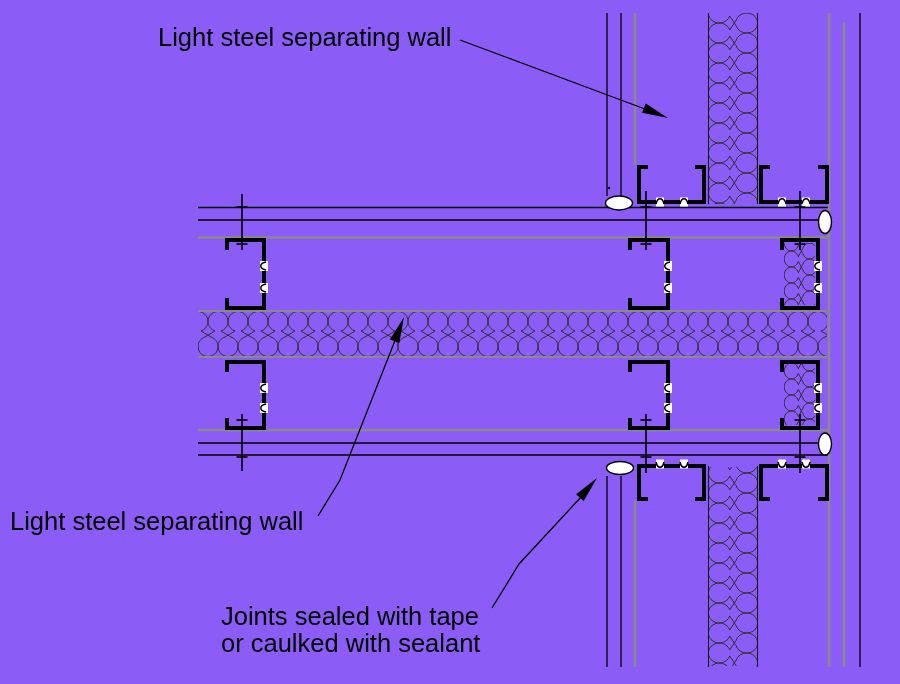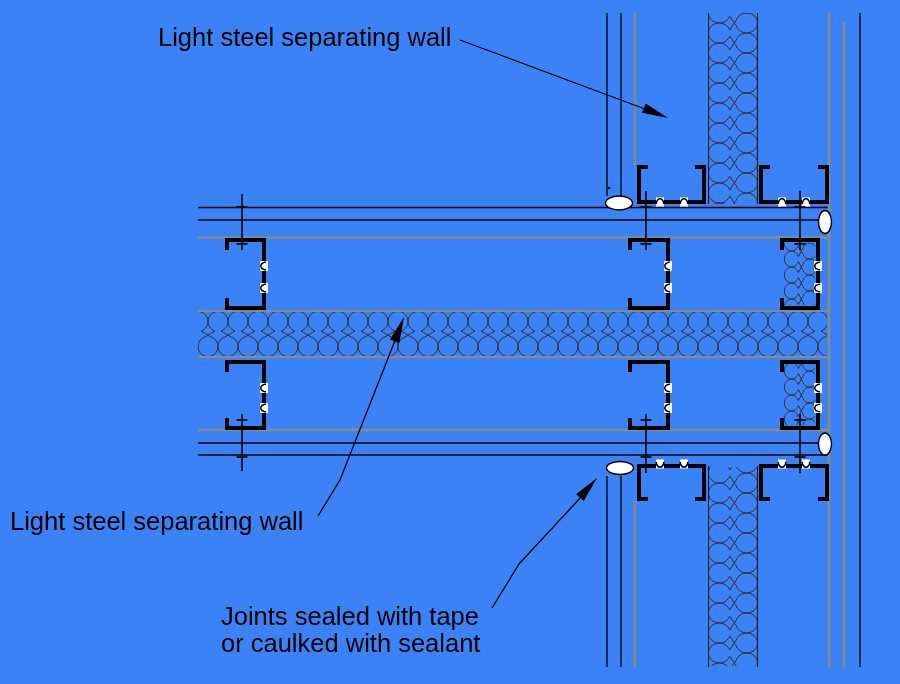--- a/index.html
+++ b/index.html
@@ -1,16 +1,16 @@
 <!DOCTYPE html>
 <html><head>
 <meta charset="utf-8">
 <style>
   html,body{margin:0;padding:0;background:#fff;}
-  .stage{position:relative;width:900px;height:684px;background:#3b82f6;overflow:hidden;
+  .stage{position:relative;width:900px;height:684px;background:#8b5cf6;overflow:hidden;
          font-family:"Liberation Sans",sans-serif;}
   svg text{font-family:"Liberation Sans",sans-serif;font-size:25.5px;fill:#000;}
   .thin{stroke:#000;stroke-width:1.3;fill:none;}
   .hair{stroke:#1a1a1a;stroke-width:1.1;fill:none;}
   .gray{stroke:#8a8a8a;stroke-width:2.5;fill:none;}
   .gray2{stroke:#8a8a8a;stroke-width:2;fill:none;}
   .steel{stroke:#000;stroke-width:4;fill:none;stroke-linejoin:miter;}
   .screw{stroke:#000;stroke-width:1.6;fill:none;}
   .seal{stroke:#000;stroke-width:1.4;fill:#fff;}
   .leader{stroke:#000;stroke-width:1.3;fill:none;}

